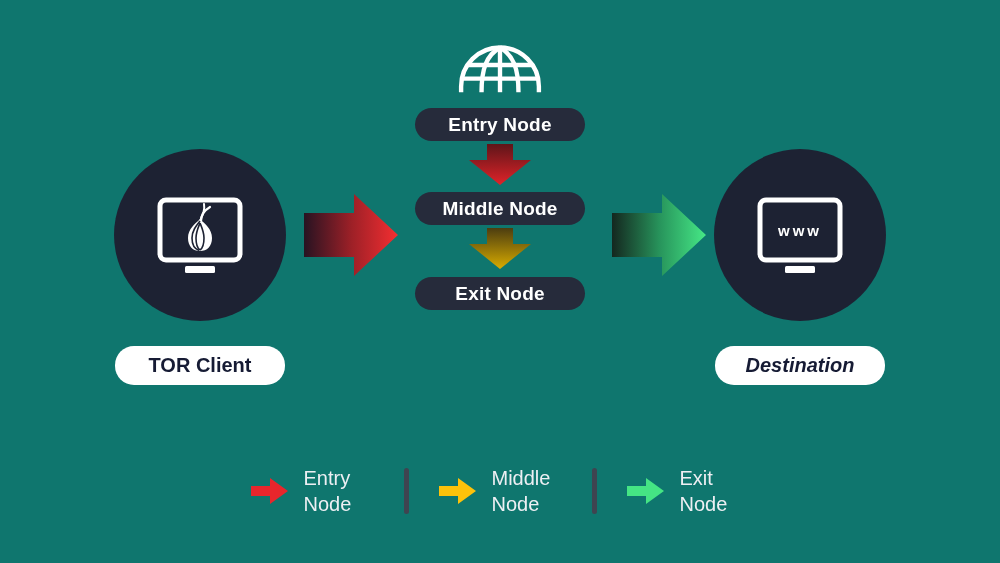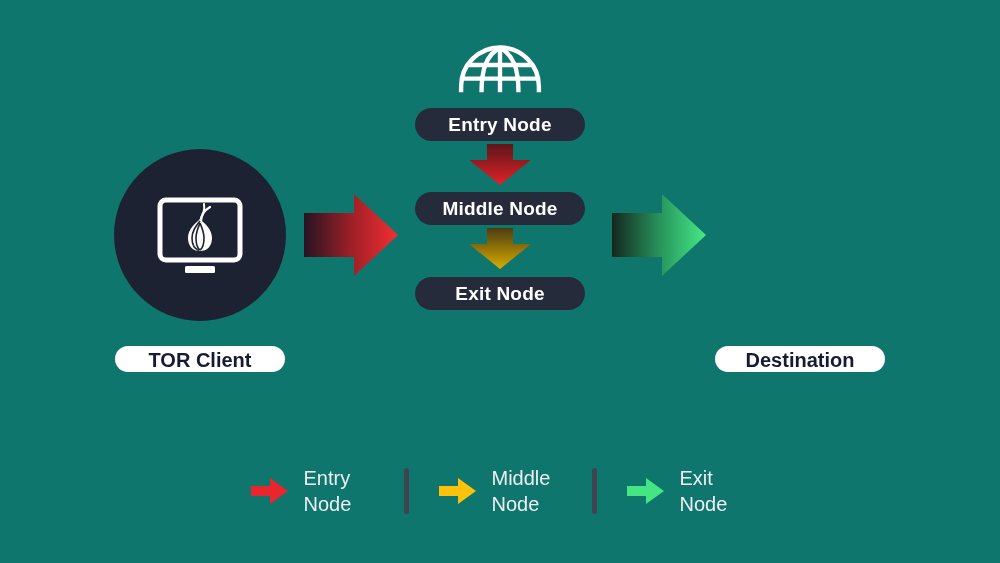--- a/index.html
+++ b/index.html
@@ -24,27 +24,27 @@
   .node-pill.entry{top:108px;}
   .node-pill.middle{top:192px;}
   .node-pill.exit{top:277px;}
   .down-arrow{position:absolute;left:468px;}
   .down-arrow.red{top:144px;}
   .down-arrow.yellow{top:228px;}
   .big-arrow{position:absolute;top:192px;}
   .big-arrow.red{left:304px;}
   .big-arrow.green{left:612px;}
   .white-pill{
-    position:absolute;top:346px;width:170px;height:26px;border-radius:19px;
+    position:absolute;top:346px;width:170px;height:39px;border-radius:19px;
     background:#ffffff;color:#161b34;font-weight:bold;font-size:20px;
-    display:flex;align-items:flex-end;justify-content:center;
+    display:flex;align-items:center;justify-content:center;
   }
   .white-pill.client{left:115px;}
   .white-pill.network{left:415px;}
-  .white-pill.destination{left:715px;}
+  .white-pill.destination{left:715px;font-style:italic;}
   .legend{
     position:absolute;top:462px;left:0;width:1000px;height:58px;
     display:flex;align-items:center;justify-content:center;
   }
   .legend-item{display:flex;align-items:center;gap:15px;}
   .legend-label{
     width:70px;color:#edeff3;font-size:20px;line-height:26px;font-weight:400;
   }
   .legend-divider{
     width:5px;height:46px;border-radius:3px;background:#3f4450;margin:0 30px;
@@ -128,20 +128,27 @@
     <defs>
       <linearGradient id="gradBigGreen" x1="0" y1="0" x2="1" y2="0">
         <stop offset="0" stop-color="#14271f"></stop>
         <stop offset="0.5" stop-color="#27935b"></stop>
         <stop offset="1" stop-color="#46e886"></stop>
       </linearGradient>
     </defs>
     <path d="M0,21 H50 V2 L94,43 L50,84 V65 H0 Z" fill="url(#gradBigGreen)"></path>
   </svg>
 
+  <div class="circle right">
+    <svg class="monitor-svg" width="86" height="76" viewBox="0 0 86 76">
+      <rect x="3" y="3" width="80" height="60" rx="6" fill="none" stroke="#ffffff" stroke-width="5"></rect>
+      <rect x="28" y="69" width="30" height="7" rx="1.5" fill="#ffffff"></rect>
+      <text x="43" y="39" text-anchor="middle" fill="#ffffff" font-family="Liberation Sans, sans-serif" font-size="15" font-weight="bold" letter-spacing="3">www</text>
+    </svg>
+  </div>
 
   <div class="white-pill client">
     <span>TOR Client</span>
   </div>
   <div class="white-pill destination">
     <span>Destination</span>
   </div>
 
   <div class="legend">
 

